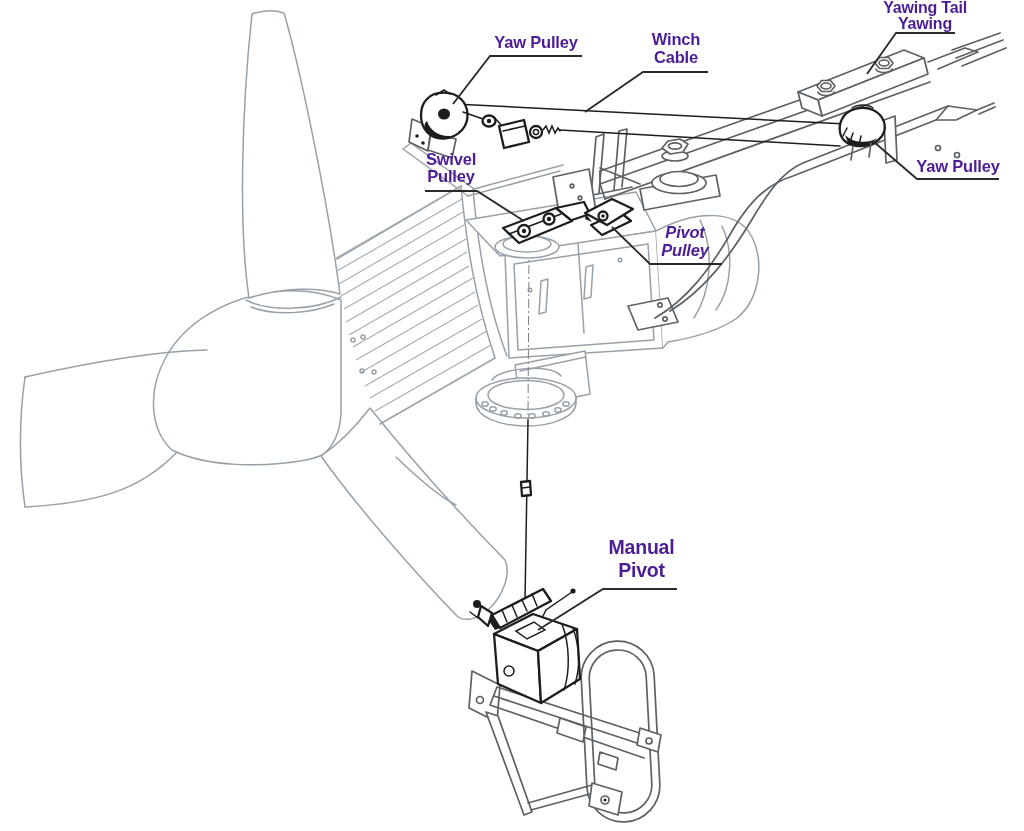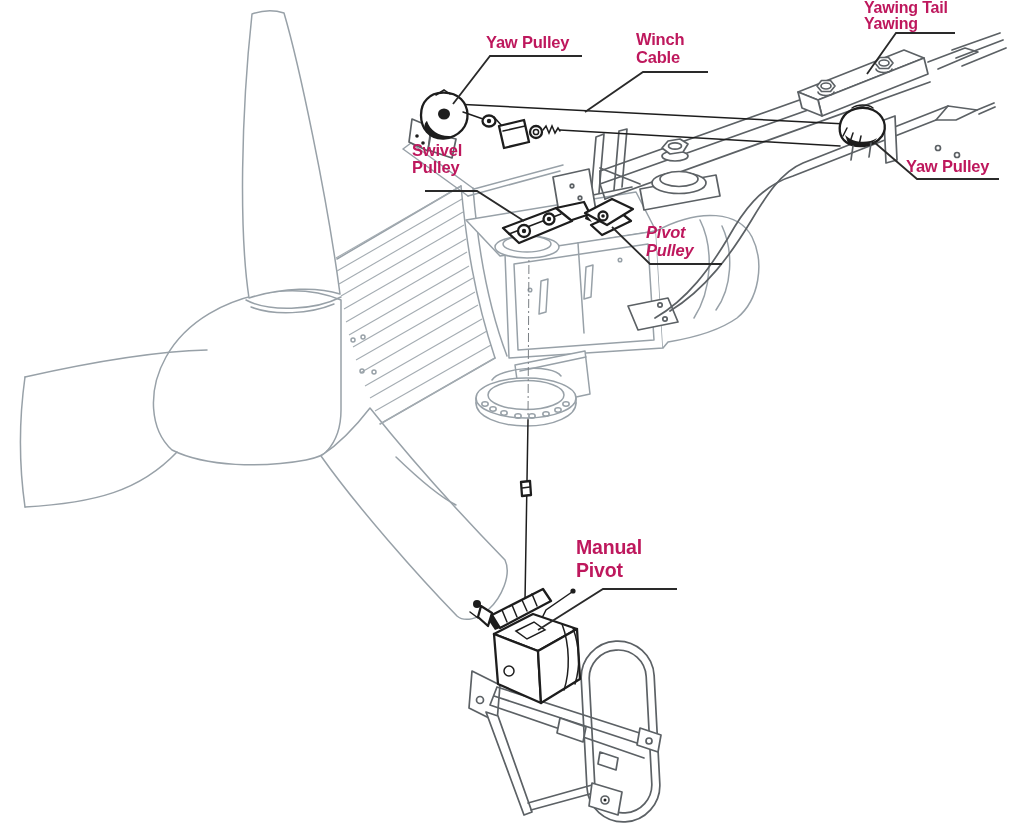--- a/index.html
+++ b/index.html
@@ -11,21 +11,21 @@
   .ltf {stroke:#98a1a8;fill:#ffffff;stroke-width:1.5;stroke-linejoin:round;}
   .ltt {stroke:#a4acb2;fill:none;stroke-width:1.1;}
   .md  {stroke:#5c6165;fill:none;stroke-width:1.7;stroke-linecap:round;stroke-linejoin:round;}
   .mdf {stroke:#5c6165;fill:#ffffff;stroke-width:1.7;stroke-linejoin:round;}
   .dk  {stroke:#1d1d1d;fill:none;stroke-width:1.5;stroke-linecap:round;}
   .dkf {stroke:#1d1d1d;fill:#ffffff;stroke-width:2.3;stroke-linejoin:round;}
   .dks {fill:#1d1d1d;stroke:none;}
   .leader{stroke:#2a2a2a;stroke-width:1.8;fill:none;stroke-linejoin:miter;}
   .dash{stroke:#7a7f84;fill:none;stroke-width:1;stroke-dasharray:9 3 2 3;}
   
-  .lbl{position:absolute;font-weight:700;color:#be185d;text-align:left;
+  .lbl{position:absolute;font-weight:700;color:#4c1d95;text-align:center;
        letter-spacing:-0.2px;line-height:17px;font-size:16.5px;}
   .lbl span{display:block;}
 </style>
 </head>
 <body>
 
 <div class="stage">
 
 <svg viewBox="0 0 1024 831" width="1024" height="831">
 
@@ -285,28 +285,28 @@
 
   <div class="lbl" style="left:864px;top:0px;width:122px;font-size:16px;line-height:16px;">
     <span>Yawing Tail</span>
     <span>Yawing</span>
   </div>
 
   <div class="lbl" style="left:906px;top:158px;width:104px;">
     <span>Yaw Pulley</span>
   </div>
 
-  <div class="lbl" style="left:412px;top:142px;width:78px;">
+  <div class="lbl" style="left:412px;top:151px;width:78px;">
     <span>Swivel</span>
     <span>Pulley</span>
   </div>
 
   <div class="lbl" style="left:646px;top:224px;width:78px;line-height:17.5px;font-style:italic;">
     <span>Pivot</span>
     <span>Pulley</span>
   </div>
 
-  <div class="lbl" style="left:576px;top:536px;width:95px;font-size:19.5px;line-height:23px;">
+  <div class="lbl" style="left:594px;top:536px;width:95px;font-size:19.5px;line-height:23px;">
     <span>Manual</span>
     <span>Pivot</span>
   </div>
 
 </div>
 
 </body></html>

